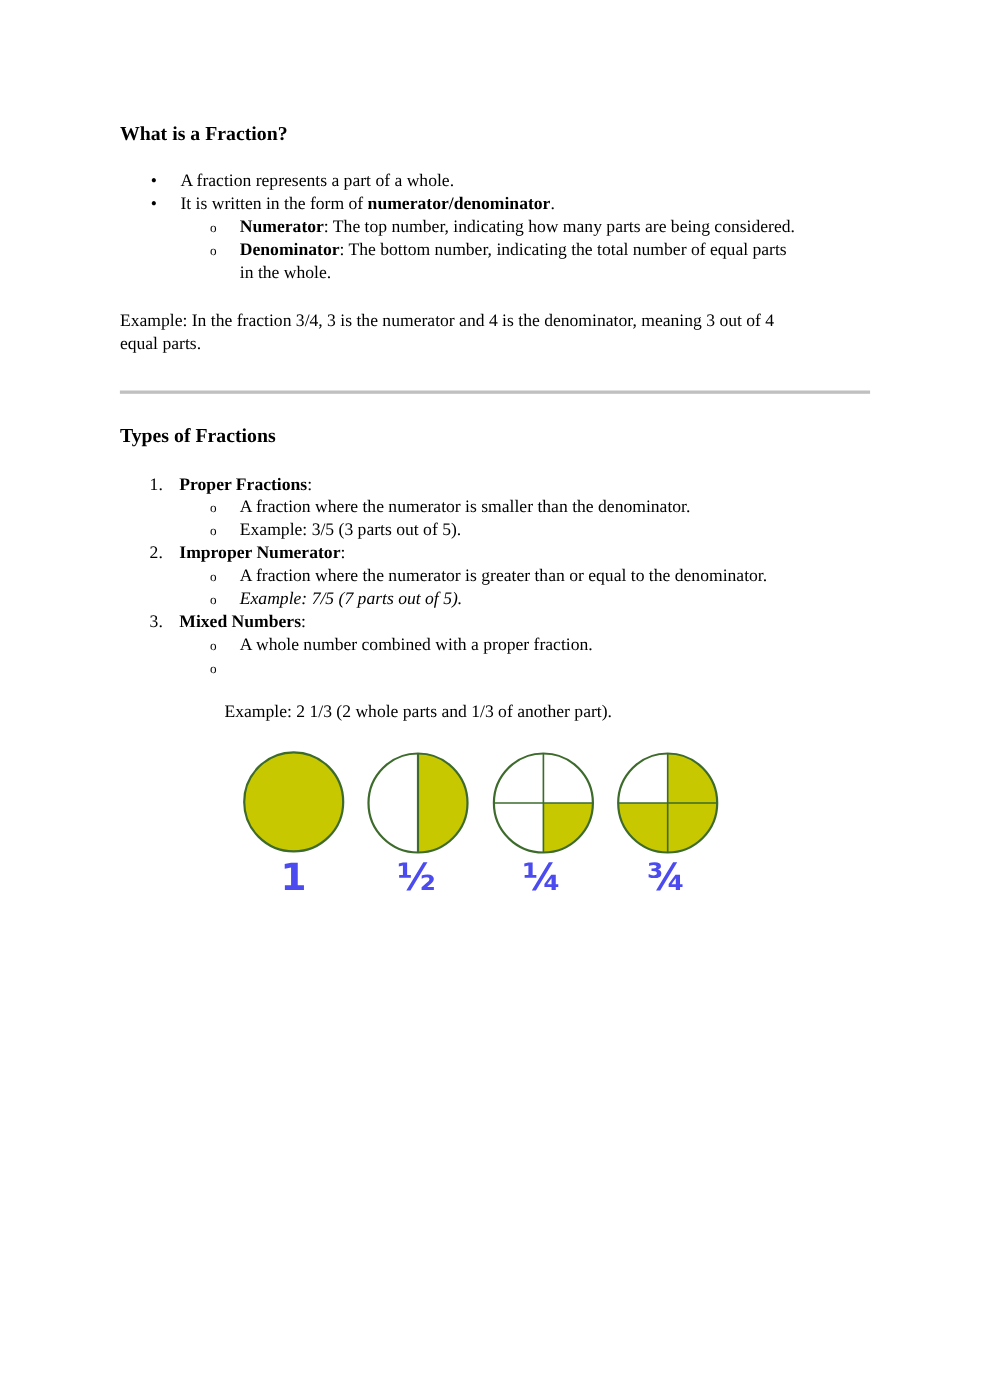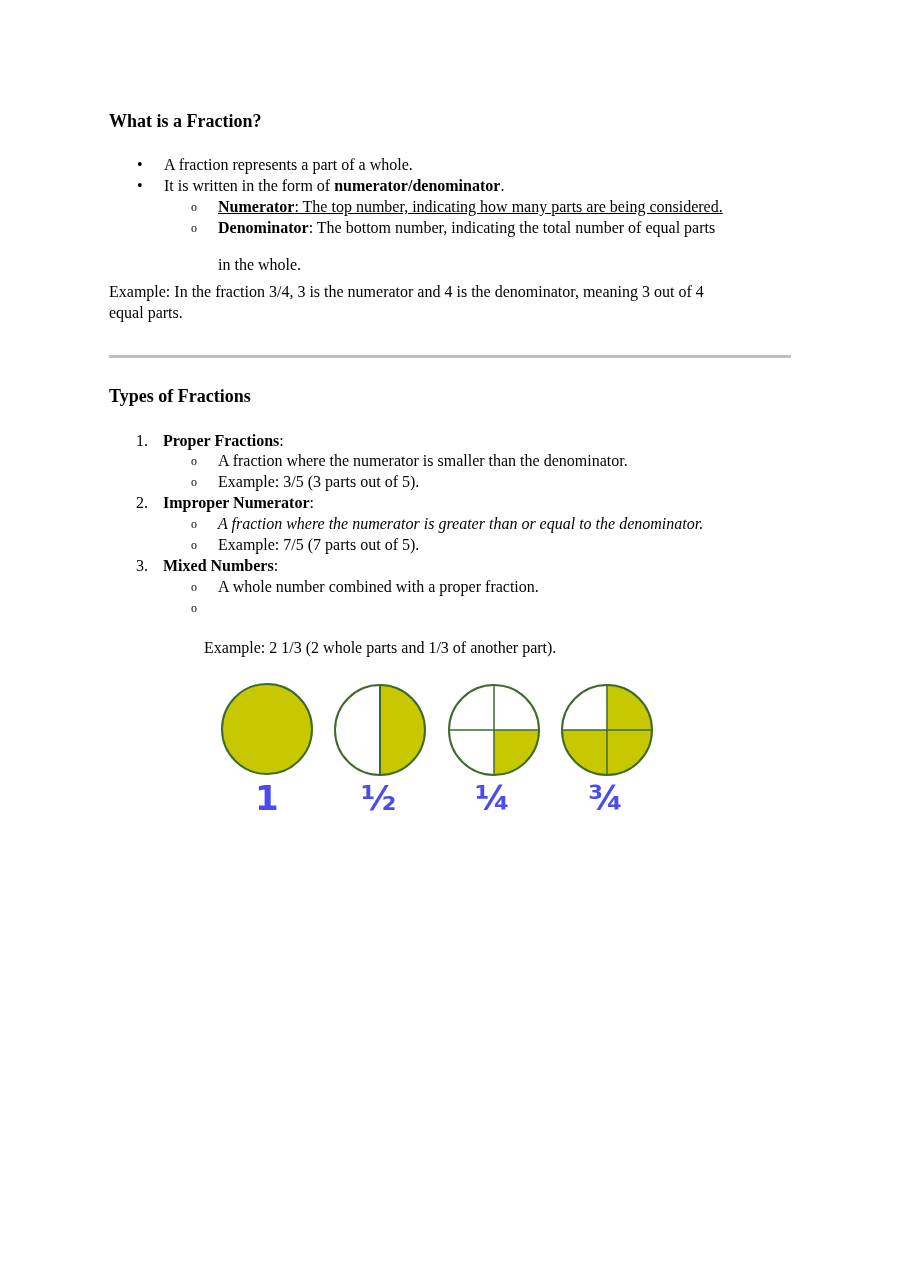--- a/index.html
+++ b/index.html
@@ -22,46 +22,46 @@
 
   <h2 style="top:111px;">What is a Fraction?</h2>
 
   <span class="bul" style="left:28px; top:154px;">•</span>
   <span class="line" style="left:55px; top:154px;text-align:center;">A fraction represents a part of a whole.</span>
 
   <span class="bul" style="left:28px; top:175px;">•</span>
   <span class="line" style="left:55px; top:175px;font-family:Liberation Serif, serif;"><span>It is written in the form of </span><b>numerator/denominator</b><span>.</span></span>
 
   <span class="sub-bul" style="left:82px; top:197px;">o</span>
-  <span class="line" style="left:109px; top:196px;text-decoration:underline;"><b>Numerator</b><span>: The top number, indicating how many parts are being considered.</span></span>
+  <span class="line" style="left:109px; top:196px;"><b>Numerator</b><span>: The top number, indicating how many parts are being considered.</span></span>
 
   <span class="sub-bul" style="left:82px; top:218px;">o</span>
   <span class="line" style="left:109px; top:217px;"><b>Denominator</b><span>: The bottom number, indicating the total number of equal parts</span></span>
-  <span class="line" style="left:109px; top:238px;margin-top:16px;">in the whole.</span>
+  <span class="line" style="left:109px; top:238px;">in the whole.</span>
 
   <span class="line" style="left:0; top:281px;">Example: In the fraction 3/4, 3 is the numerator and 4 is the denominator, meaning 3 out of 4</span>
   <span class="line" style="left:0; top:302px;">equal parts.</span>
 
   <hr class="rule">
 
   <h2 style="top:386px;text-align:right;">Types of Fractions</h2>
 
   <span class="line" style="left:27px; top:430px;">1.</span>
   <span class="line" style="left:54px; top:430px;"><b>Proper Fractions</b><span>:</span></span>
   <span class="sub-bul" style="left:82px; top:451px;">o</span>
   <span class="line" style="left:109px; top:450px;">A fraction where the numerator is smaller than the denominator.</span>
   <span class="sub-bul" style="left:82px; top:472px;">o</span>
   <span class="line" style="left:109px; top:471px;">Example: 3/5 (3 parts out of 5).</span>
 
   <span class="line" style="left:27px; top:492px;">2.</span>
   <span class="line" style="left:54px; top:492px;"><b>Improper Numerator</b><span>:</span></span>
   <span class="sub-bul" style="left:82px; top:514px;">o</span>
-  <span class="line" style="left:109px; top:513px;font-style:italic;">A fraction where the numerator is greater than or equal to the denominator.</span>
+  <span class="line" style="left:109px; top:513px;">A fraction where the numerator is greater than or equal to the denominator.</span>
   <span class="sub-bul" style="left:82px; top:535px;">o</span>
-  <span class="line" style="left:109px; top:534px;">Example: 7/5 (7 parts out of 5).</span>
+  <span class="line" style="left:109px; top:534px;font-style:italic;">Example: 7/5 (7 parts out of 5).</span>
 
   <span class="line" style="left:27px; top:555px;">3.</span>
   <span class="line" style="left:54px; top:555px;"><b>Mixed Numbers</b><span>:</span></span>
   <span class="sub-bul" style="left:82px; top:577px;">o</span>
   <span class="line" style="left:109px; top:576px;">A whole number combined with a proper fraction.</span>
   <span class="sub-bul" style="left:82px; top:598px;">o</span>
   <span class="line" style="left:95px; top:597px;margin-top:40px;">Example: 2 1/3 (2 whole parts and 1/3 of another part).</span>
 </div>
 
 <svg width="900" height="830" style="position:absolute;left:0;top:0;pointer-events:none;">

